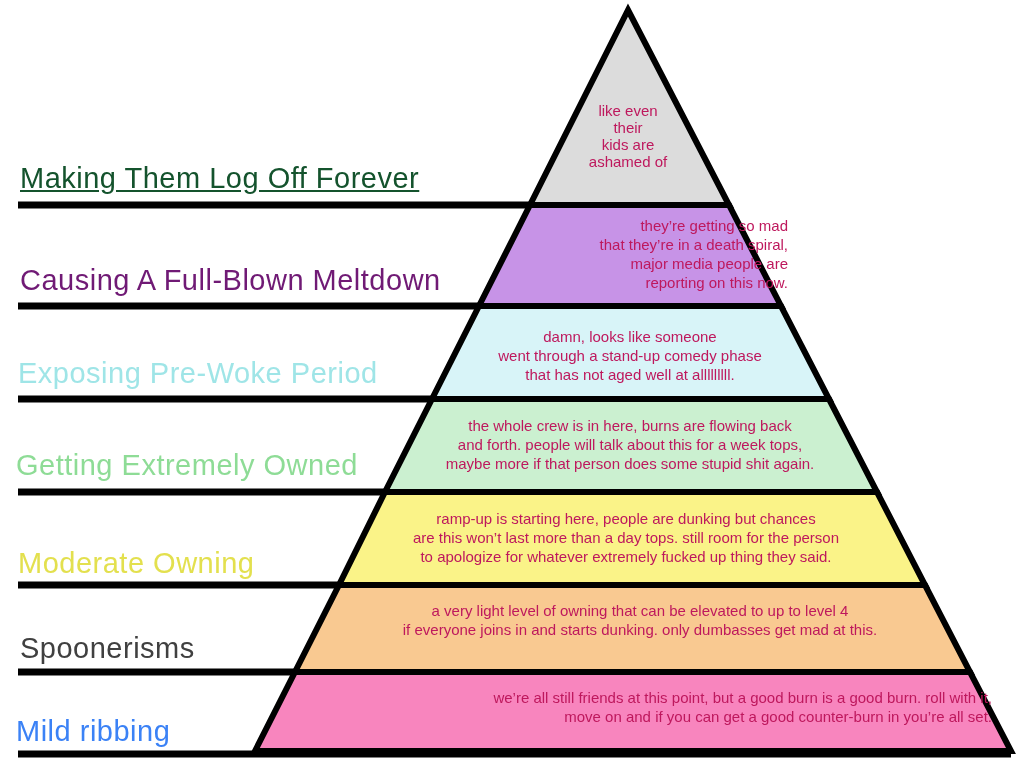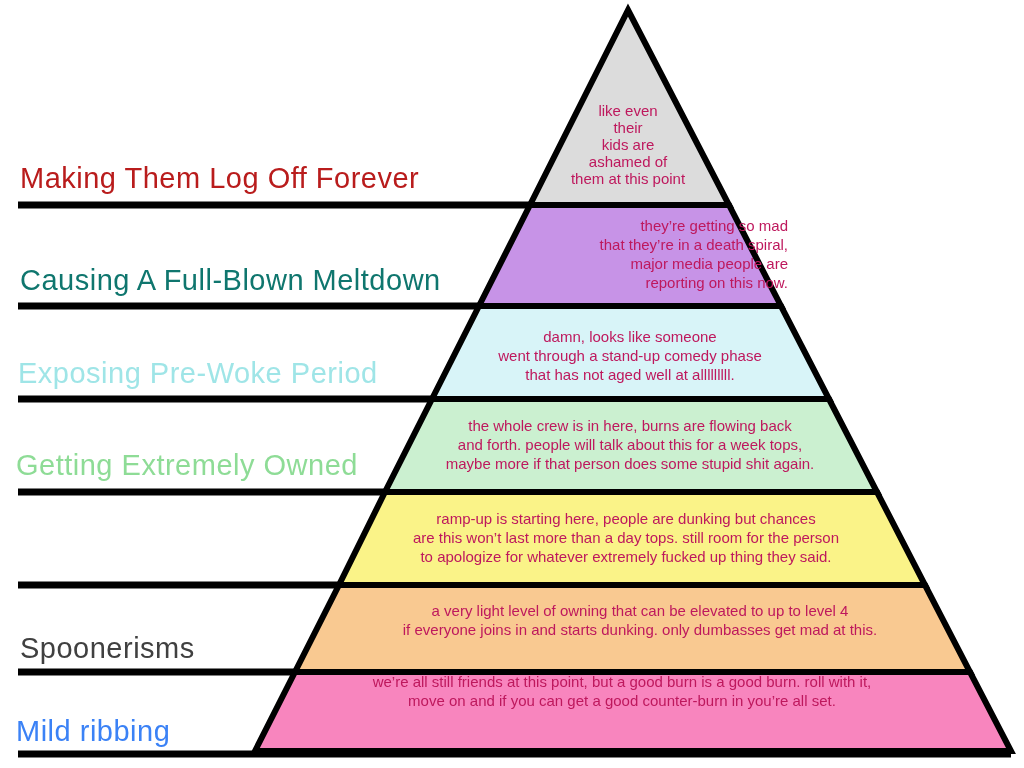--- a/index.html
+++ b/index.html
@@ -55,33 +55,33 @@
 
     <polygon points="628,10 729,205 530,205" stroke="#000" stroke-width="6" fill="#dcdcdc"></polygon>
     <polygon points="530,205 729,205 781,306 479,306" stroke="#000" stroke-width="6" fill="#c793e7"></polygon>
     <polygon points="479,306 781,306 829,399 432,399" stroke="#000" stroke-width="6" fill="#d8f4f8"></polygon>
     <polygon points="432,399 829,399 877,492 385,492" stroke="#000" stroke-width="6" fill="#cbf0d0"></polygon>
     <polygon points="385,492 877,492 925,585 339,585" stroke="#000" stroke-width="6" fill="#faf388"></polygon>
     <polygon points="339,585 925,585 970,672 295,672" stroke="#000" stroke-width="6" fill="#f9c991"></polygon>
     <polygon points="295,672 970,672 1011,751 255,751" stroke="#000" stroke-width="6" fill="#f885be"></polygon>
   </svg>
 
-  <div class="level-label" style="left: 20px; top: 162px; color: #b91c1c;">Making Them Log Off Forever</div>
-  <div class="level-label" style="left: 20px; top: 264px; color: #0f766e;">Causing A Full-Blown Meltdown</div>
+  <div class="level-label" style="left: 20px; top: 162px; color: #14532d; text-decoration: underline;">Making Them Log Off Forever</div>
+  <div class="level-label" style="left: 20px; top: 264px; color: #701a75;">Causing A Full-Blown Meltdown</div>
   <div class="level-label" style="left: 18px; top: 357px; color: rgb(159, 229, 231);">Exposing Pre-Woke Period</div>
   <div class="level-label" style="left: 16px; top: 449px; color: rgb(142, 220, 150);">Getting Extremely Owned</div>
+  <div class="level-label" style="left: 18px; top: 547px; color: rgb(227, 224, 78);">Moderate Owning</div>
   <div class="level-label" style="left: 20px; top: 632px; color: #404040;">Spoonerisms</div>
   <div class="level-label" style="left: 16px; top: 715px; color: #3b82f6;">Mild ribbing</div>
 
   <div class="band-text tight" style="left:628px; top:102px; width:230px;">
     <div>like even</div>
     <div>their</div>
     <div>kids are</div>
     <div>ashamed of</div>
-    <div>them at this point</div>
   </div>
 
   <div class="band-text" style="left:628px; top:216px; width:320px;text-align:right;">
     <div>they’re getting so mad</div>
     <div>that they’re in a death spiral,</div>
     <div>major media people are</div>
     <div>reporting on this now.</div>
   </div>
 
   <div class="band-text" style="left:630px; top:327px; width:420px;">
@@ -100,18 +100,18 @@
     <div>ramp-up is starting here, people are dunking but chances</div>
     <div>are this won’t last more than a day tops. still room for the person</div>
     <div>to apologize for whatever extremely fucked up thing they said.</div>
   </div>
 
   <div class="band-text" style="left:640px; top:601px; width:640px;">
     <div>a very light level of owning that can be elevated to up to level 4</div>
     <div>if everyone joins in and starts dunking. only dumbasses get mad at this.</div>
   </div>
 
-  <div class="band-text" style="left:622px; top:672px; width:740px;">
+  <div class="band-text" style="left:622px; top:688px; width:740px;text-align:right;">
     <div>we’re all still friends at this point, but a good burn is a good burn. roll with it,</div>
     <div>move on and if you can get a good counter-burn in you’re all set.</div>
   </div>
 
 </div>
 
 </body></html>

